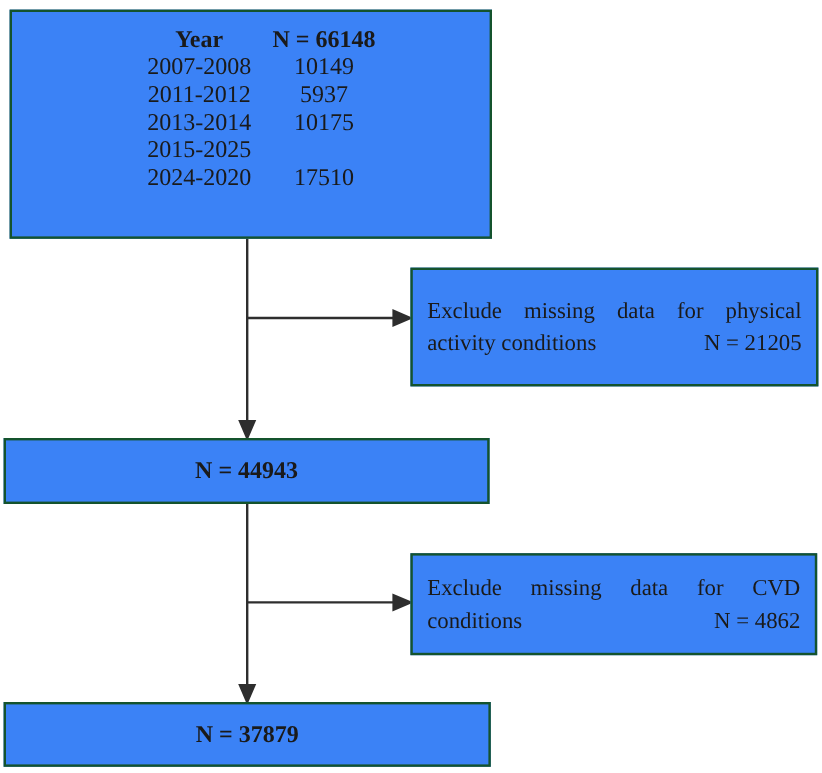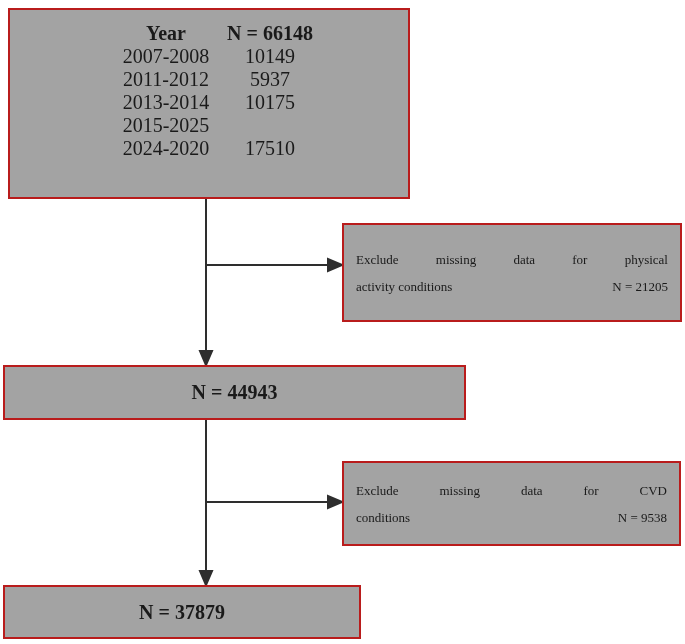--- a/index.html
+++ b/index.html
@@ -13,50 +13,50 @@
     overflow: hidden;
   }
   .connectors {
     position: absolute;
     left: 0; top: 0;
     width: 685px; height: 644px;
     z-index: 0;
   }
   .box {
     position: absolute;
-    background: #a3a3a3;
-    border: 2px solid #b91c1c;
+    background: #3b82f6;
+    border: 2px solid #14532d;
     box-sizing: border-box;
     z-index: 1;
   }
   .top-box { left: 8px; top: 8px; width: 402px; height: 191px; }
   .tbl { margin: 12px 0 0 100px; font-size: 20px; line-height: 23px; }
   .trow { display: grid; grid-template-columns: 112px 96px; }
   .cell { text-align: center; white-space: nowrap; }
   .bold { font-weight: bold; }
   .excl-box {
     display: flex;
     flex-direction: column;
     justify-content: center;
     padding: 0 12px;
-    font-size: 13px;
+    font-size: 19px;
     line-height: 27px;
   }
   .excl-1 { left: 342px; top: 223px; width: 340px; height: 99px; }
   .excl-2 { left: 342px; top: 461px; width: 339px; height: 85px; }
   .jline { display: flex; justify-content: space-between; }
   .n-box {
     display: flex;
     align-items: center;
     justify-content: center;
     font-weight: bold;
     font-size: 20px;
   }
-  .mid-box { left: 3px; top: 365px; width: 463px; height: 55px; }
-  .bottom-box { left: 3px; top: 585px; width: 358px; height: 54px; }
+  .mid-box { left: 3px; top: 365px; width: 405px; height: 55px; }
+  .bottom-box { left: 3px; top: 585px; width: 406px; height: 54px; }
 </style>
 </head>
 <body>
 
 <div class="canvas">
 
   <svg class="connectors" viewBox="0 0 685 644" xmlns="http://www.w3.org/2000/svg">
     <g stroke="#2e2e2e" stroke-width="2" fill="#2e2e2e">
       <line x1="206" y1="199" x2="206" y2="353"></line>
       <polygon points="206,365 200,351 212,351"></polygon>
@@ -118,21 +118,21 @@
   <div class="box excl-box excl-2">
     <div class="jline">
       <span>Exclude</span>
       <span>missing</span>
       <span>data</span>
       <span>for</span>
       <span>CVD</span>
     </div>
     <div class="jline">
       <span>conditions</span>
-      <span>N = 9538</span>
+      <span>N = 4862</span>
     </div>
   </div>
 
   <div class="box n-box bottom-box">
     <span>N = 37879</span>
   </div>
 
 </div>
 
 </body></html>

